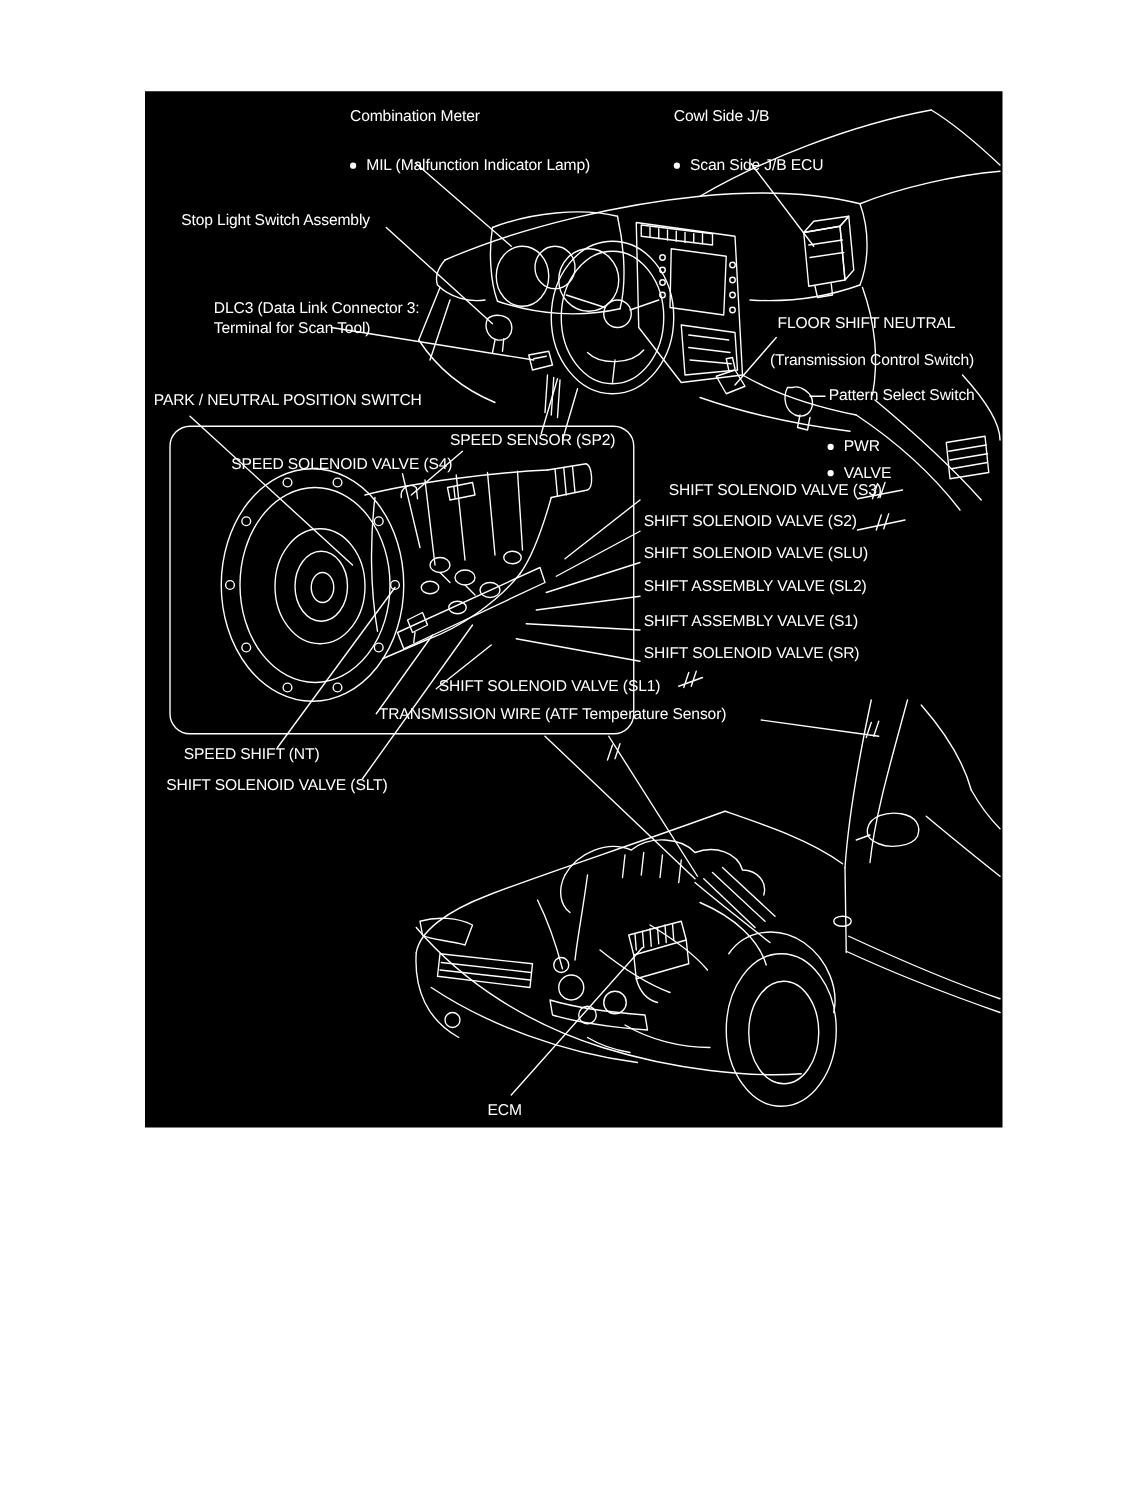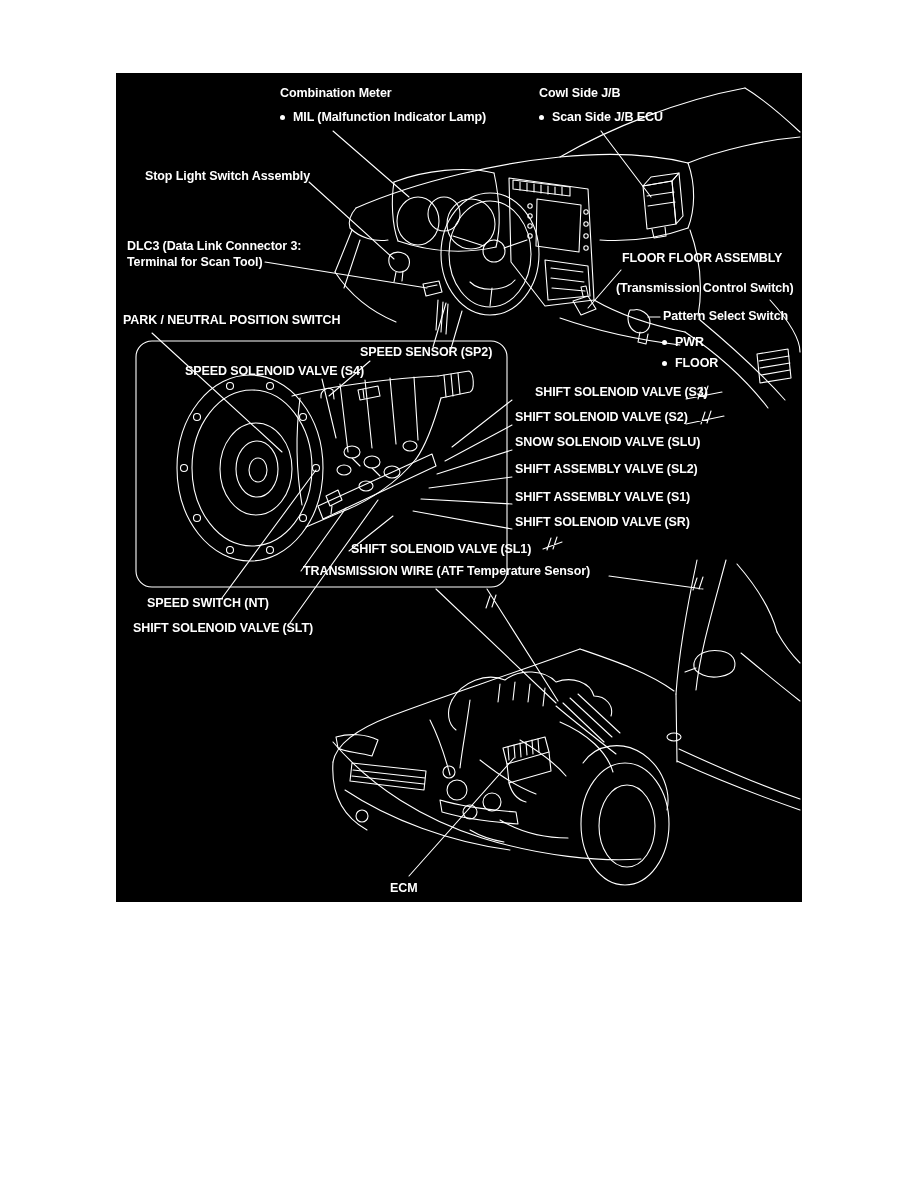--- a/index.html
+++ b/index.html
@@ -1,31 +1,31 @@
 <!DOCTYPE html>
 <html style="--bg: #ffffff; --panel: #000000; --line: #ffffff; --text: #ffffff;"><head>
 <meta charset="utf-8">
 <style>
   :root{
     --bg:#ffffff; --panel:#000000; --line:#ffffff; --text:#ffffff;
   }
   *{box-sizing:border-box;margin:0;padding:0}
   body{background:var(--bg);font-family:"Liberation Sans", sans-serif;}
-  .page{position:relative;width:918px;height:1188px;background:var(--bg);overflow:hidden;font-weight:bold;}
+  .page{position:relative;width:918px;height:1188px;background:var(--bg);overflow:hidden;}
   .diagram{position:absolute;left:116px;top:73px;width:686px;height:829px;background:var(--panel);}
   .art{position:absolute;left:0;top:0;}
   .art path,.art ellipse,.art circle,.art line,.art rect{
     fill:none;stroke:var(--line);stroke-width:1.1;stroke-linecap:round;stroke-linejoin:round;
   }
   .lbl{
     position:absolute;color:var(--text);font-size:12.5px;line-height:15px;
     letter-spacing:-0.1px;white-space:nowrap;
   }
-  .lbl.two{white-space:normal;width:200px;line-height:16px;}
-  .bullet{display:flex;align-items:center;gap:8px;}
+  .lbl.two{white-space:normal;width:200px;line-height:16px;margin-left:44px;}
+  .bullet{display:flex;align-items:center;gap:8px;margin-top:15px;}
   .dot{width:5px;height:5px;border-radius:50%;background:var(--text);flex:0 0 auto;}
 </style>
 </head>
 <body>
 
 <div class="page">
   <div class="diagram">
 
     <svg class="art" width="686" height="829" viewBox="116 73 686 829" xmlns="http://www.w3.org/2000/svg">
 
@@ -240,43 +240,43 @@
 
     <div class="lbl" style="left:29px;top:96px">Stop Light Switch Assembly</div>
 
     <div class="lbl two" style="left:11px;top:165px">
       <span style="display:block">DLC3 (Data Link Connector 3:</span>
       <span style="display:block">Terminal for Scan Tool)</span>
     </div>
 
     <div class="lbl" style="left:7px;top:240px">PARK / NEUTRAL POSITION SWITCH</div>
 
-    <div class="lbl" style="left:506px;top:178px">FLOOR FLOOR ASSEMBLY</div>
+    <div class="lbl" style="left:506px;top:178px">FLOOR SHIFT NEUTRAL</div>
     <div class="lbl" style="left:500px;top:208px">(Transmission Control Switch)</div>
     <div class="lbl" style="left:547px;top:236px">Pattern Select Switch</div>
 
     <div class="lbl bullet" style="left:546px;top:262px">
       <span class="dot"></span>
       <span>PWR</span>
     </div>
     <div class="lbl bullet" style="left:546px;top:283px">
       <span class="dot"></span>
-      <span>FLOOR</span>
+      <span>VALVE</span>
     </div>
 
     <div class="lbl" style="left:244px;top:272px">SPEED SENSOR (SP2)</div>
     <div class="lbl" style="left:69px;top:291px">SPEED SOLENOID VALVE (S4)</div>
 
     <div class="lbl" style="left:419px;top:312px">SHIFT SOLENOID VALVE (S3)</div>
     <div class="lbl" style="left:399px;top:337px">SHIFT SOLENOID VALVE (S2)</div>
-    <div class="lbl" style="left:399px;top:362px">SNOW SOLENOID VALVE (SLU)</div>
+    <div class="lbl" style="left:399px;top:362px">SHIFT SOLENOID VALVE (SLU)</div>
     <div class="lbl" style="left:399px;top:389px">SHIFT ASSEMBLY VALVE (SL2)</div>
     <div class="lbl" style="left:399px;top:417px">SHIFT ASSEMBLY VALVE (S1)</div>
     <div class="lbl" style="left:399px;top:442px">SHIFT SOLENOID VALVE (SR)</div>
 
     <div class="lbl" style="left:235px;top:469px">SHIFT SOLENOID VALVE (SL1)</div>
     <div class="lbl" style="left:187px;top:491px">TRANSMISSION WIRE (ATF Temperature Sensor)</div>
-    <div class="lbl" style="left:31px;top:523px">SPEED SWITCH (NT)</div>
+    <div class="lbl" style="left:31px;top:523px">SPEED SHIFT (NT)</div>
     <div class="lbl" style="left:17px;top:548px">SHIFT SOLENOID VALVE (SLT)</div>
 
     <div class="lbl" style="left:274px;top:808px">ECM</div>
   </div>
 </div>
 
 </body></html>

